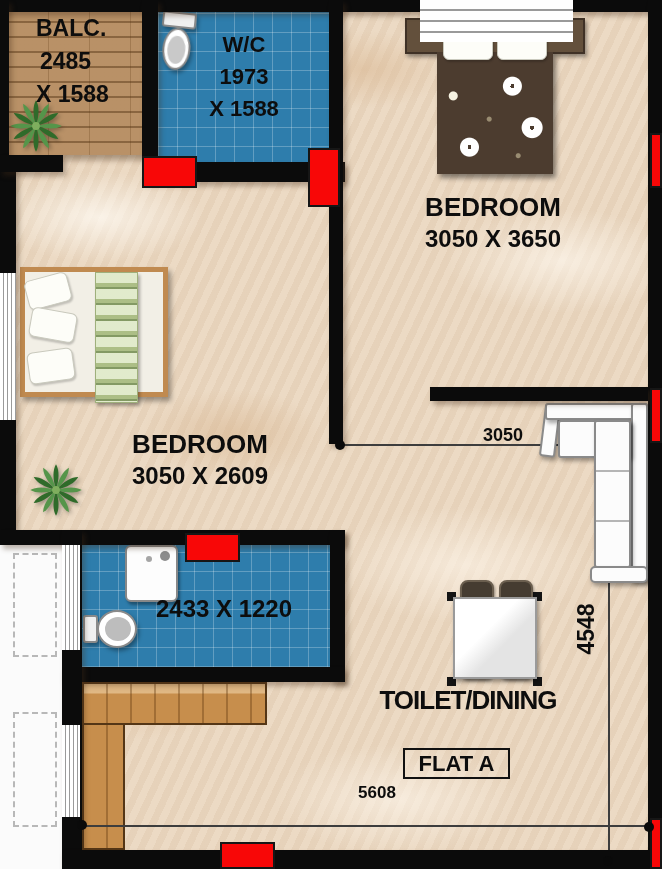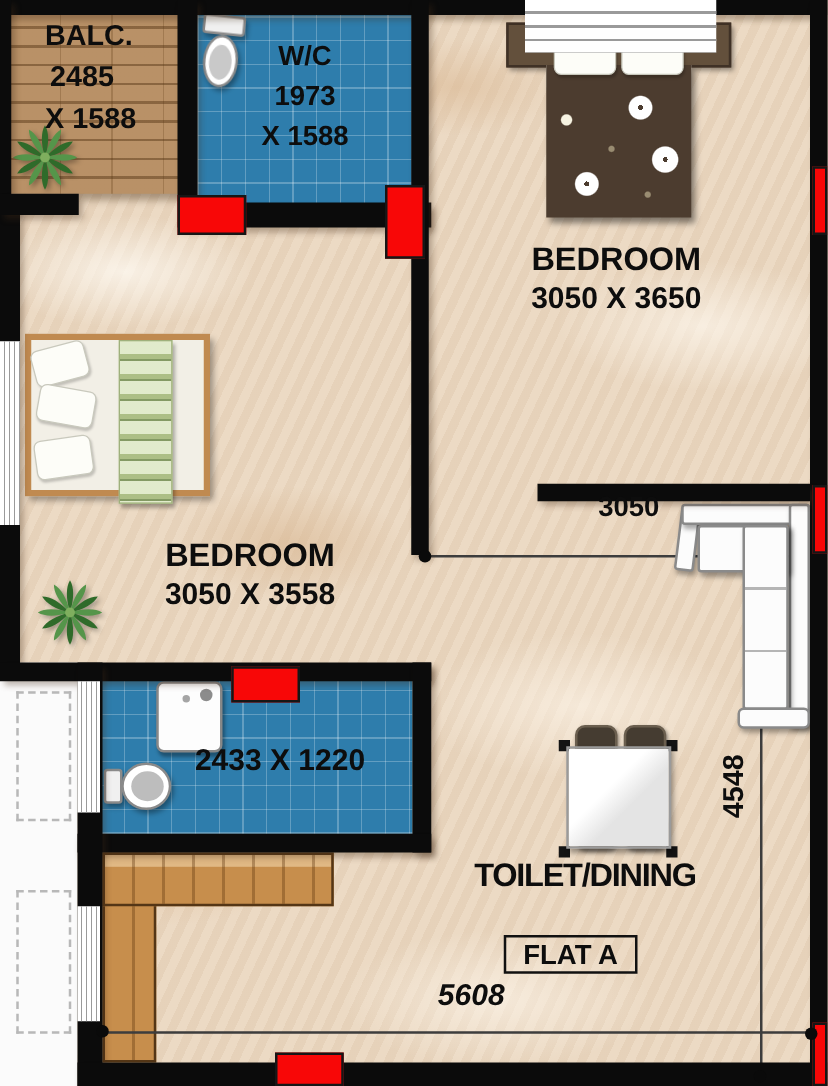--- a/index.html
+++ b/index.html
@@ -159,22 +159,22 @@
   .lbl-wc1{top:33px;} .lbl-wc2{top:65px;} .lbl-wc3{top:97px;}
   .lbl-bed2a{left:343px;top:193px;width:300px;font-size:26px;}
   .lbl-bed2b{left:343px;top:226px;width:300px;font-size:24px;}
   .lbl-bed1a{left:40px;top:430px;width:320px;font-size:26px;}
   .lbl-bed1b{left:40px;top:463px;width:320px;font-size:24px;}
   .lbl-toileta{left:122px;top:562px;width:200px;font-size:26px;}
   .lbl-toiletb{left:82px;top:596px;width:260px;font-size:24px;padding-left:24px;}
   .lbl-kitchen{left:318px;top:686px;width:300px;font-size:26px;letter-spacing:-1px;}
   .flat-box{left:403px;top:748px;width:107px;height:31px;border:2px solid #111;z-index:9;}
   .lbl-flat{left:403px;top:752px;width:107px;font-size:22px;}
-  .lbl-5608{left:327px;top:784px;width:100px;font-size:24px;font-style:italic;}
-  .lbl-3050{left:453px;top:394px;width:100px;font-size:22px;}
+  .lbl-5608{left:327px;top:784px;width:100px;font-size:17px;}
+  .lbl-3050{left:453px;top:426px;width:100px;font-size:18px;}
   .lbl-4548{left:557px;top:614px;width:64px;height:30px;font-size:23px;transform:rotate(-90deg);}
 </style>
 </head>
 <body>
 
 <div class="plan">
 
   <div class="abs floor balcony"></div>
   <div class="abs floor tile wc-floor"></div>
   <div class="abs floor tile toilet-floor"></div>
@@ -300,21 +300,21 @@
 
   <div class="abs lbl lbl-balc1">BALC.</div>
   <div class="abs lbl lbl-balc2">2485</div>
   <div class="abs lbl lbl-balc3">X 1588</div>
   <div class="abs lbl ctr lbl-wc lbl-wc1">W/C</div>
   <div class="abs lbl ctr lbl-wc lbl-wc2">1973</div>
   <div class="abs lbl ctr lbl-wc lbl-wc3">X 1588</div>
   <div class="abs lbl ctr lbl-bed2a">BEDROOM</div>
   <div class="abs lbl ctr lbl-bed2b">3050  X 3650</div>
   <div class="abs lbl ctr lbl-bed1a">BEDROOM</div>
-  <div class="abs lbl ctr lbl-bed1b">3050 X 3558</div>
+  <div class="abs lbl ctr lbl-bed1b">3050 X 2609</div>
   <div class="abs lbl ctr lbl-toiletb">2433 X 1220</div>
   <div class="abs lbl ctr lbl-kitchen">TOILET/DINING</div>
   <div class="abs flat-box"></div>
   <div class="abs lbl ctr lbl-flat">FLAT A</div>
   <div class="abs lbl ctr lbl-5608">5608</div>
   <div class="abs lbl ctr lbl-3050">3050</div>
   <div class="abs lbl ctr lbl-4548">4548</div>
 
 </div>
 

